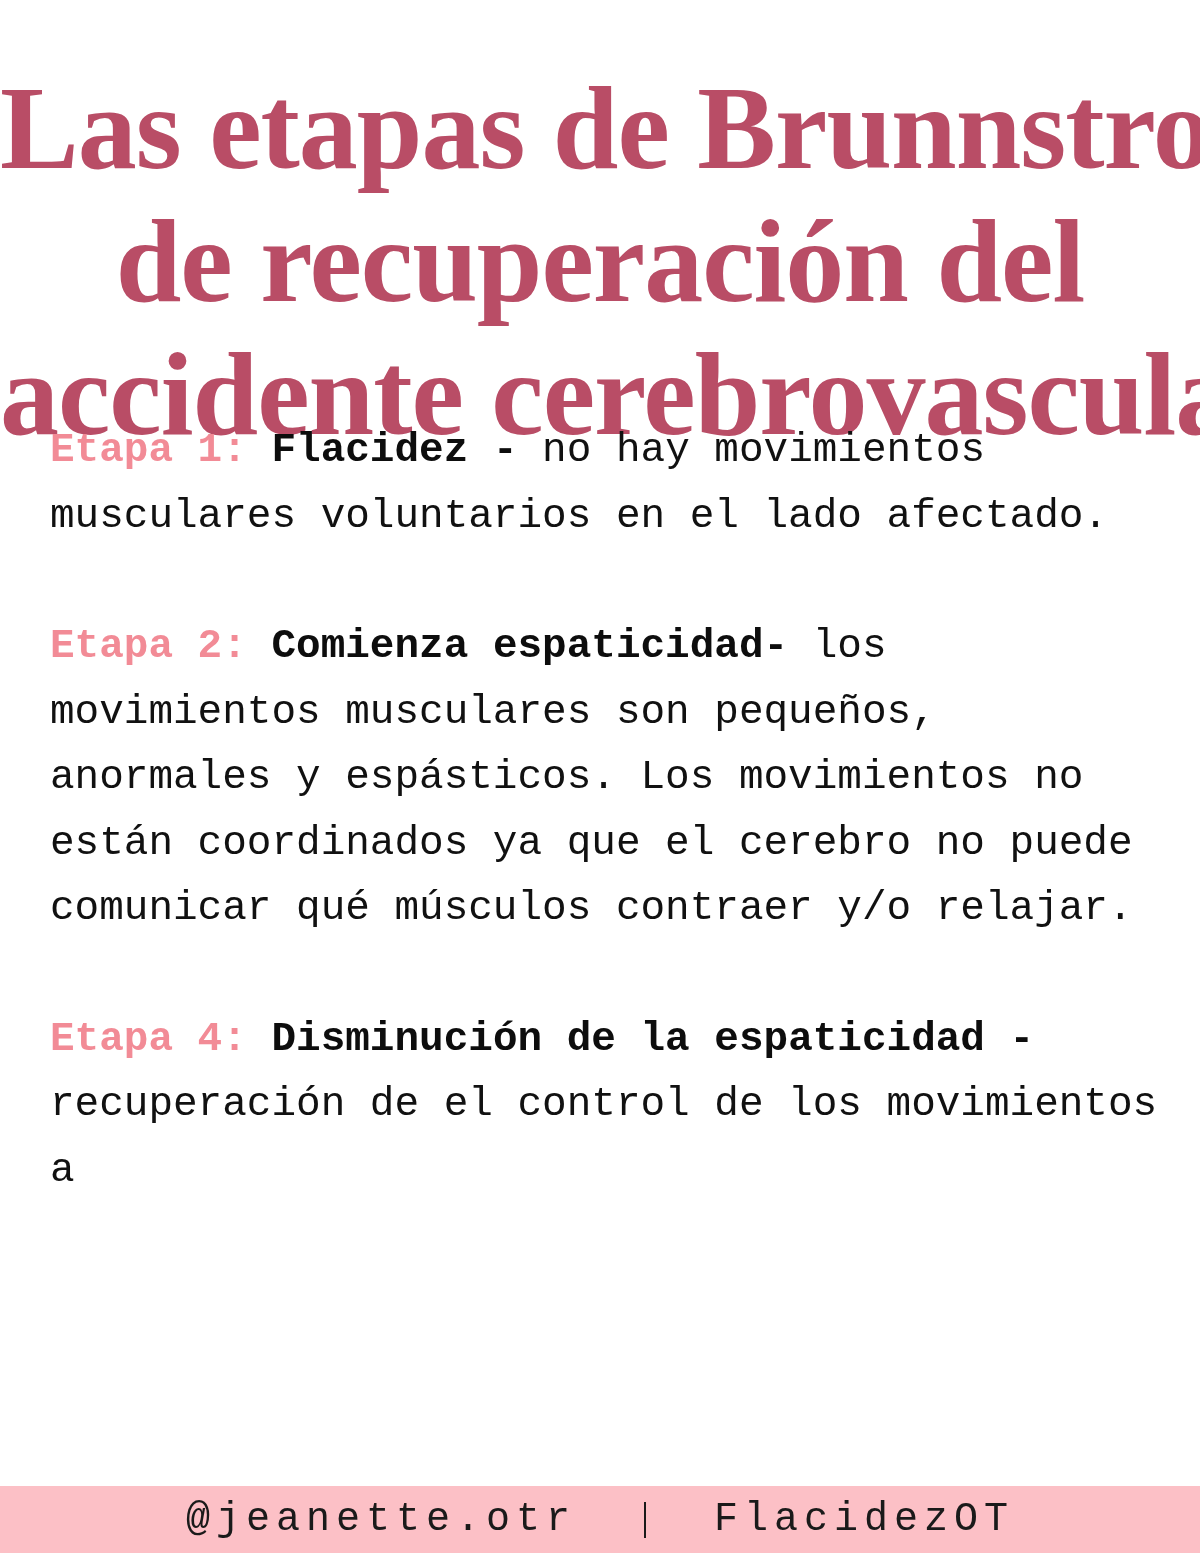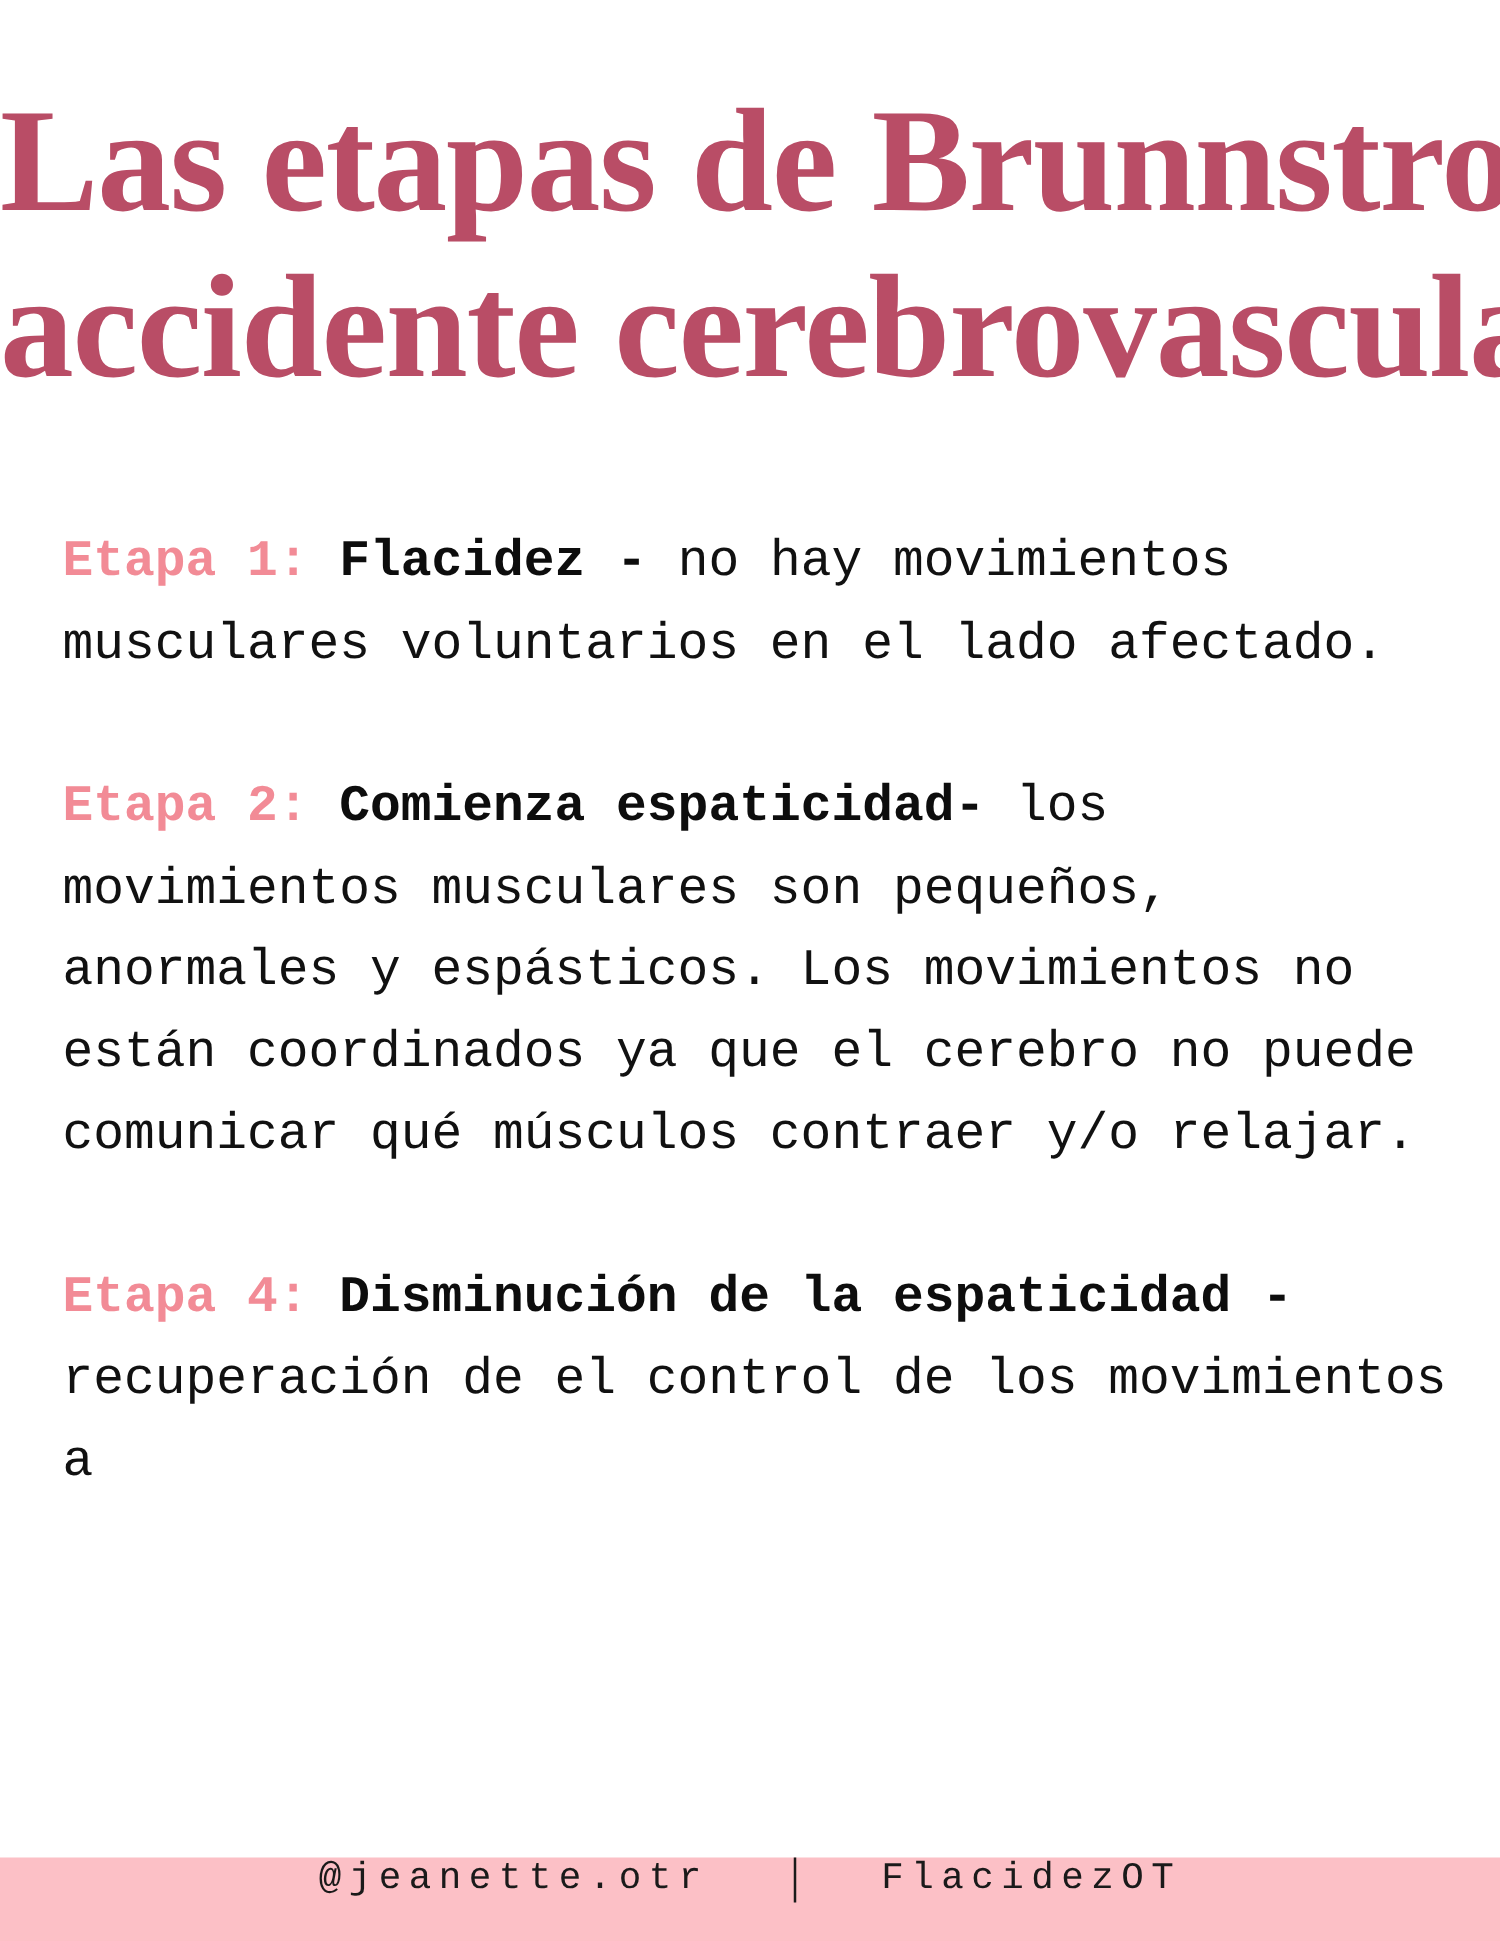--- a/index.html
+++ b/index.html
@@ -53,41 +53,42 @@
     }
     .stage-desc { color: #111111; }
     .footer {
       position: absolute;
       left: 0;
       top: 1486px;
       width: 1200px;
       height: 67px;
       background: #fcc0c6;
       display: flex;
-      align-items: flex-start;
+      align-items: center;
       justify-content: center;
       font-family: "Liberation Mono", "DejaVu Sans Mono", monospace;
-      font-size: 30px;
+      font-size: 40px;
       letter-spacing: 6px;
       color: #1a1a1a;
     }
     .footer .sep {
       display: inline-block;
       width: 2px;
       height: 36px;
       background: #1a1a1a;
       margin: 0 68px;
     }
     .footer .brand-bold { font-weight: normal; }
   </style>
 </head>
 <body>
 
 <h1 class="title">
   <span>Las etapas de Brunnstrom</span>
+  <span>de recuperación del</span>
   <span>accidente cerebrovascular</span>
 </h1>
 
 <div class="content">
   <p class="stage">
     <span class="stage-label">Etapa 1:</span>
     <span class="stage-name">Flacidez</span><span class="stage-name"> - </span><span class="stage-desc">no hay movimientos musculares voluntarios en el lado afectado.</span>
   </p>
   <p class="stage">
     <span class="stage-label">Etapa 2:</span>

